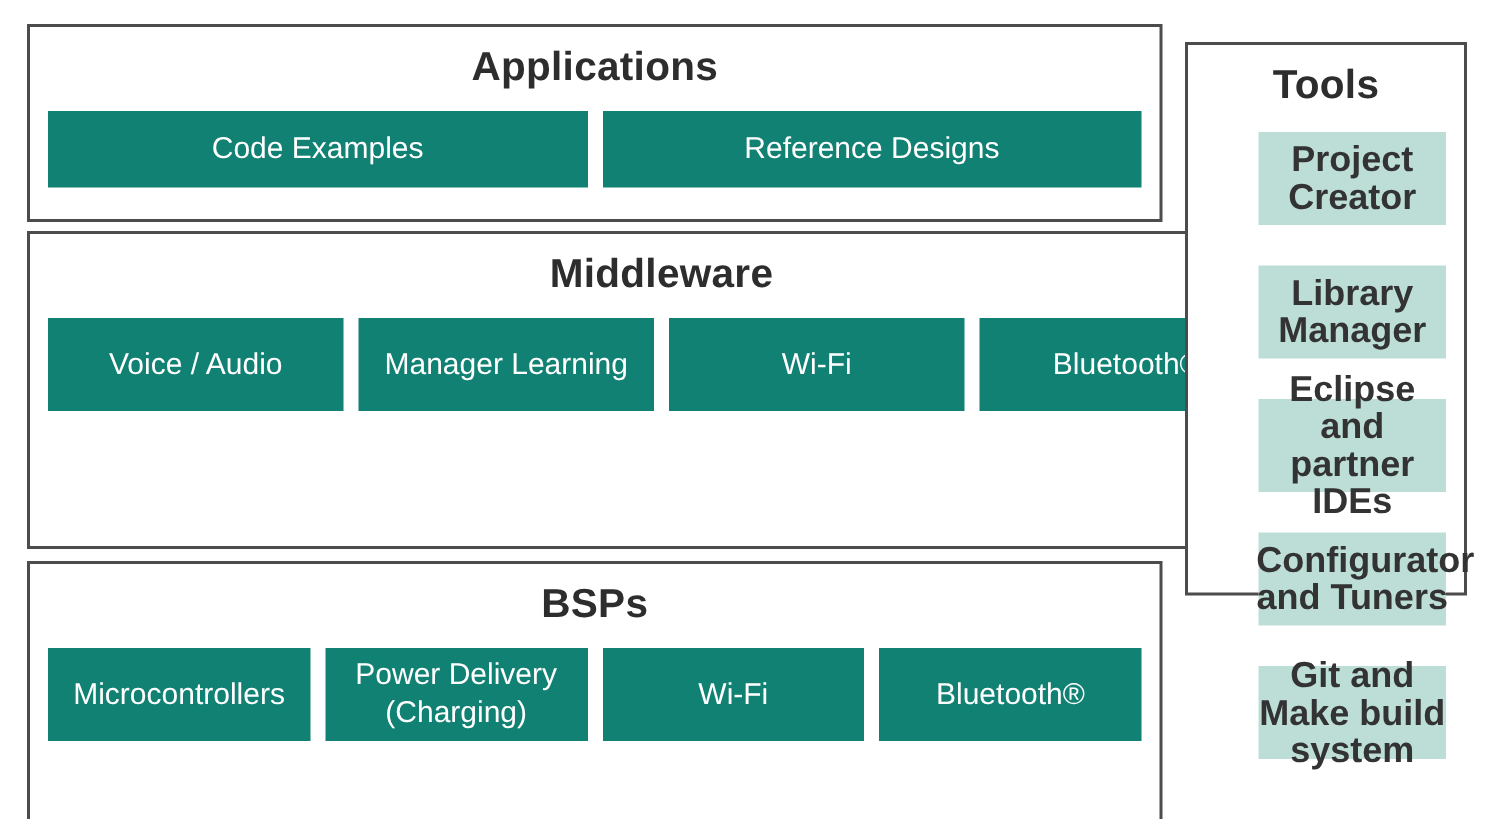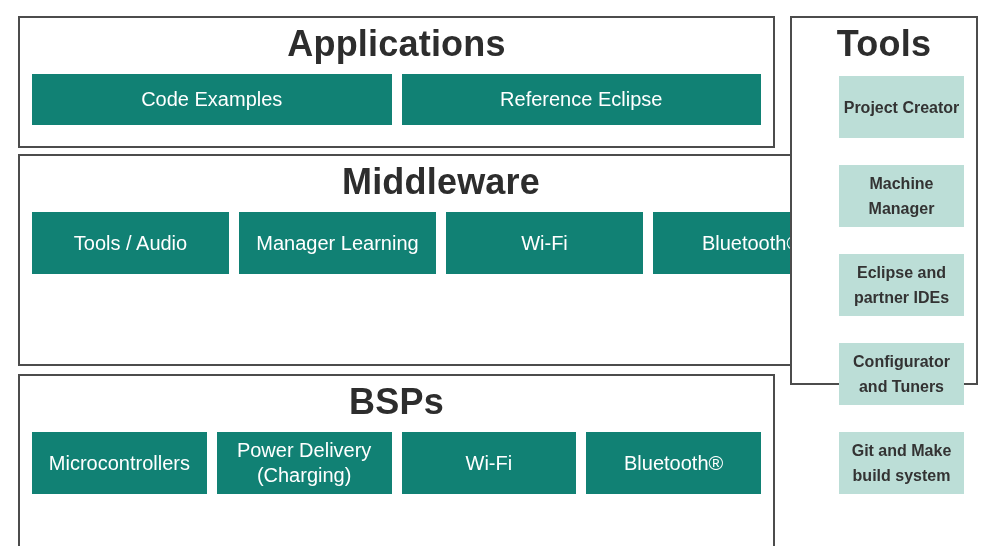--- a/index.html
+++ b/index.html
@@ -24,21 +24,21 @@
   }
 
   .frame {
     position: absolute;
     background: #ffffff;
     border: 2px solid var(--frame_border);
   }
 
   .section-title {
     text-align: center;
-    font-size: 36px;
+    font-size: 27px;
     font-weight: bold;
     color: var(--title_text);
     margin-top: 8px;
     line-height: 36px;
     letter-spacing: 0.2px;
   }
 
   .row {
     display: flex;
     gap: 10px;
@@ -60,59 +60,59 @@
     line-height: 25px;
     padding: 2px 6px;
   }
   .h51 { height: 51px; }
   .h62 { height: 62px; }
 
   .sec-applications { left: 18px; top: 16px;  width: 757px; height: 132px; }
   .sec-middleware   { left: 18px; top: 154px; width: 846px; height: 212px; }
   .sec-bsps         { left: 18px; top: 374px; width: 757px; height: 182px; }
 
-  .panel-tools { left: 790px; top: 16px; width: 188px; height: 369px; }
+  .panel-tools { left: 790px; top: 28px; width: 188px; height: 369px; }
   .tools-list {
     display: flex;
     flex-direction: column;
     gap: 27px;
     padding: 14px 12px 0 12px;
   }
   .tool-item {
     height: 62px;
     background: var(--light_teal);
     display: flex;
     align-items: center;
     justify-content: center;
     text-align: center;
     color: var(--tool_text);
-    font-size: 16px;
+    font-size: 24px;
     font-weight: bold;
     line-height: 25px;
     margin-left: 35px;
   }
   .tool-item span { display: inline-block; max-width: 128px; }
 </style>
 </head>
 <body>
 
 <div class="canvas">
 
   <section class="frame sec-applications">
     <h2 class="section-title">Applications</h2>
     <div class="row">
       <div class="cell h51">Code Examples</div>
-      <div class="cell h51">Reference Eclipse</div>
+      <div class="cell h51">Reference Designs</div>
     </div>
   </section>
 
   <section class="frame sec-middleware">
     <h2 class="section-title">Middleware</h2>
     <div class="row">
-      <div class="cell h62">Tools / Audio</div>
+      <div class="cell h62">Voice / Audio</div>
       <div class="cell h62">Manager Learning</div>
       <div class="cell h62">Wi-Fi</div>
       <div class="cell h62">Bluetooth®</div>
     </div>
   </section>
 
   <section class="frame sec-bsps">
     <h2 class="section-title">BSPs</h2>
     <div class="row">
       <div class="cell h62">Microcontrollers</div>
@@ -122,21 +122,21 @@
     </div>
   </section>
 
   <aside class="frame panel-tools">
     <h2 class="section-title">Tools</h2>
     <div class="tools-list">
       <div class="tool-item">
           <span>Project Creator</span>
         </div>
       <div class="tool-item">
-          <span>Machine Manager</span>
+          <span>Library Manager</span>
         </div>
       <div class="tool-item">
           <span>Eclipse and partner IDEs</span>
         </div>
       <div class="tool-item">
           <span>Configurator and Tuners</span>
         </div>
       <div class="tool-item">
           <span>Git and Make build system</span>
         </div>

